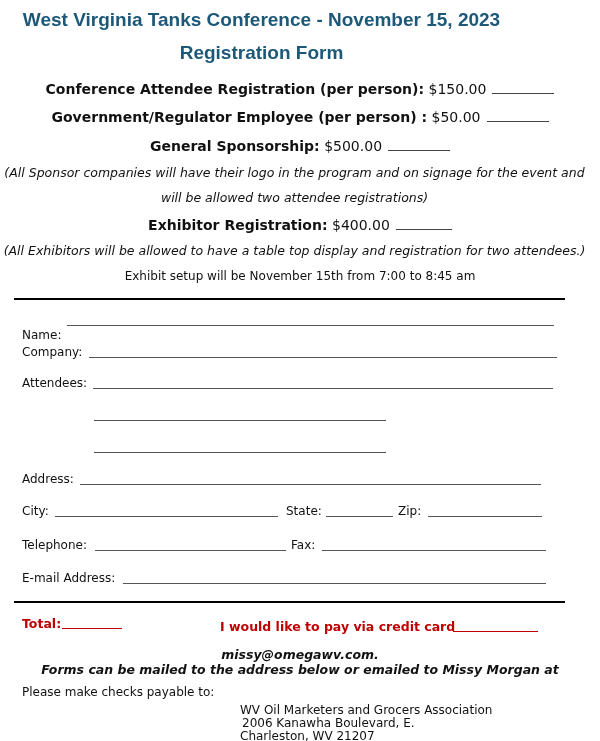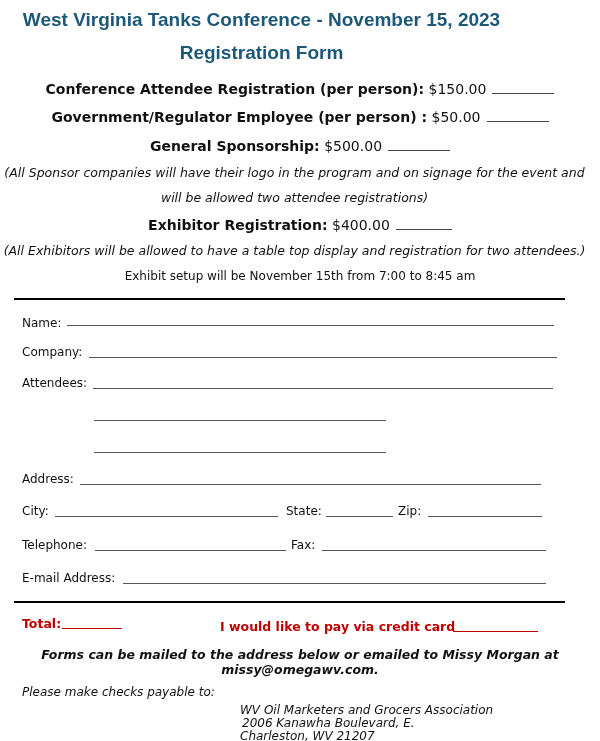--- a/index.html
+++ b/index.html
@@ -10,21 +10,21 @@
   .price-line b { font-weight: bold; }
   .blank { display: inline-block; border-bottom: 1px solid #444; height: 14px; vertical-align: baseline; margin-left: 6px; }
   .note { left: 0; width: 589px; text-align: center; font-size: 12.5px; font-style: italic; }
   .small { left: 0; width: 600px; text-align: center; font-size: 12px; }
   .rule { left: 14px; width: 551px; height: 2px; background: #000; }
   .field-label { font-size: 12px; white-space: nowrap; }
   .line { height: 0; border-bottom: 1px solid #555; }
   .red { color: #c00000; font-weight: bold; font-size: 12.5px; white-space: nowrap; }
   .redline { height: 0; border-bottom: 1.5px solid #c00000; }
   .mailnote { left: 0; width: 600px; text-align: center; font-size: 12.5px; font-weight: bold; font-style: italic; line-height: 15px; }
-  .footer { font-size: 12px; line-height: 13px; white-space: nowrap; font-style: italic; }
+  .footer { font-size: 12px; line-height: 13px; white-space: nowrap; }
 </style>
 </head>
 <body>
 
 <div class="abs title" style="top:9px;">West Virginia Tanks Conference - November 15, 2023</div>
 <div class="abs title" style="top:36px;margin-top:6px;">Registration Form</div>
 
 <div class="abs price-line" style="top:79px;">
   <b>Conference Attendee Registration (per person):</b>
   <span>$150.00</span><span class="blank" style="width:62px;"></span>
@@ -41,21 +41,21 @@
 <div class="abs note" style="top:190px;">will be allowed two attendee registrations)</div>
 <div class="abs price-line" style="top:215px;">
   <b>Exhibitor Registration:</b>
   <span>$400.00</span><span class="blank" style="width:56px;"></span>
 </div>
 <div class="abs note" style="top:243px;">(All Exhibitors will be allowed to have a table top display and registration for two attendees.)</div>
 <div class="abs small" style="top:269px;">Exhibit setup will be November 15th from 7:00 to 8:45 am</div>
 
 <div class="abs rule" style="top:298px;"></div>
 
-<span class="abs field-label" style="left:22px; top:316px;text-align:center;">Name:</span>
+<span class="abs field-label" style="left:22px; top:328px;text-align:center;">Name:</span>
 <div class="abs line" style="left:67px; top:325px; width:487px;"></div>
 
 <span class="abs field-label" style="left:22px; top:345px;">Company:</span>
 <div class="abs line" style="left:89px; top:357px; width:468px;"></div>
 
 <span class="abs field-label" style="left:22px; top:376px;">Attendees:</span>
 <div class="abs line" style="left:93px; top:388px; width:460px;"></div>
 <div class="abs line" style="left:94px; top:420px; width:292px;"></div>
 <div class="abs line" style="left:94px; top:452px; width:292px;"></div>
 
@@ -78,22 +78,22 @@
 <div class="abs line" style="left:123px; top:583px; width:423px;"></div>
 
 <div class="abs rule" style="top:601px;"></div>
 
 <span class="abs red" style="left:22px; top:616px;">Total:</span>
 <div class="abs redline" style="left:62px; top:628px; width:60px;"></div>
 <span class="abs red" style="left:220px; top:619px;">I would like to pay via credit card</span>
 <div class="abs redline" style="left:453px; top:631px; width:85px;"></div>
 
 <div class="abs mailnote" style="top:647px;">
+  <div>missy@omegawv.com.</div>
   <div>Forms can be mailed to the address below or emailed to Missy Morgan at</div>
-  <div>missy@omegawv.com.</div>
 </div>
 
 <span class="abs footer" style="left:22px; top:686px;">Please make checks payable to:</span>
 <div class="abs footer" style="left:240px; top:704px;">
   <div>WV Oil Marketers and Grocers Association</div>
   <div style="padding-left:2px;">2006 Kanawha Boulevard, E.</div>
   <div>Charleston, WV  21207</div>
 </div>
 
 </body></html>

